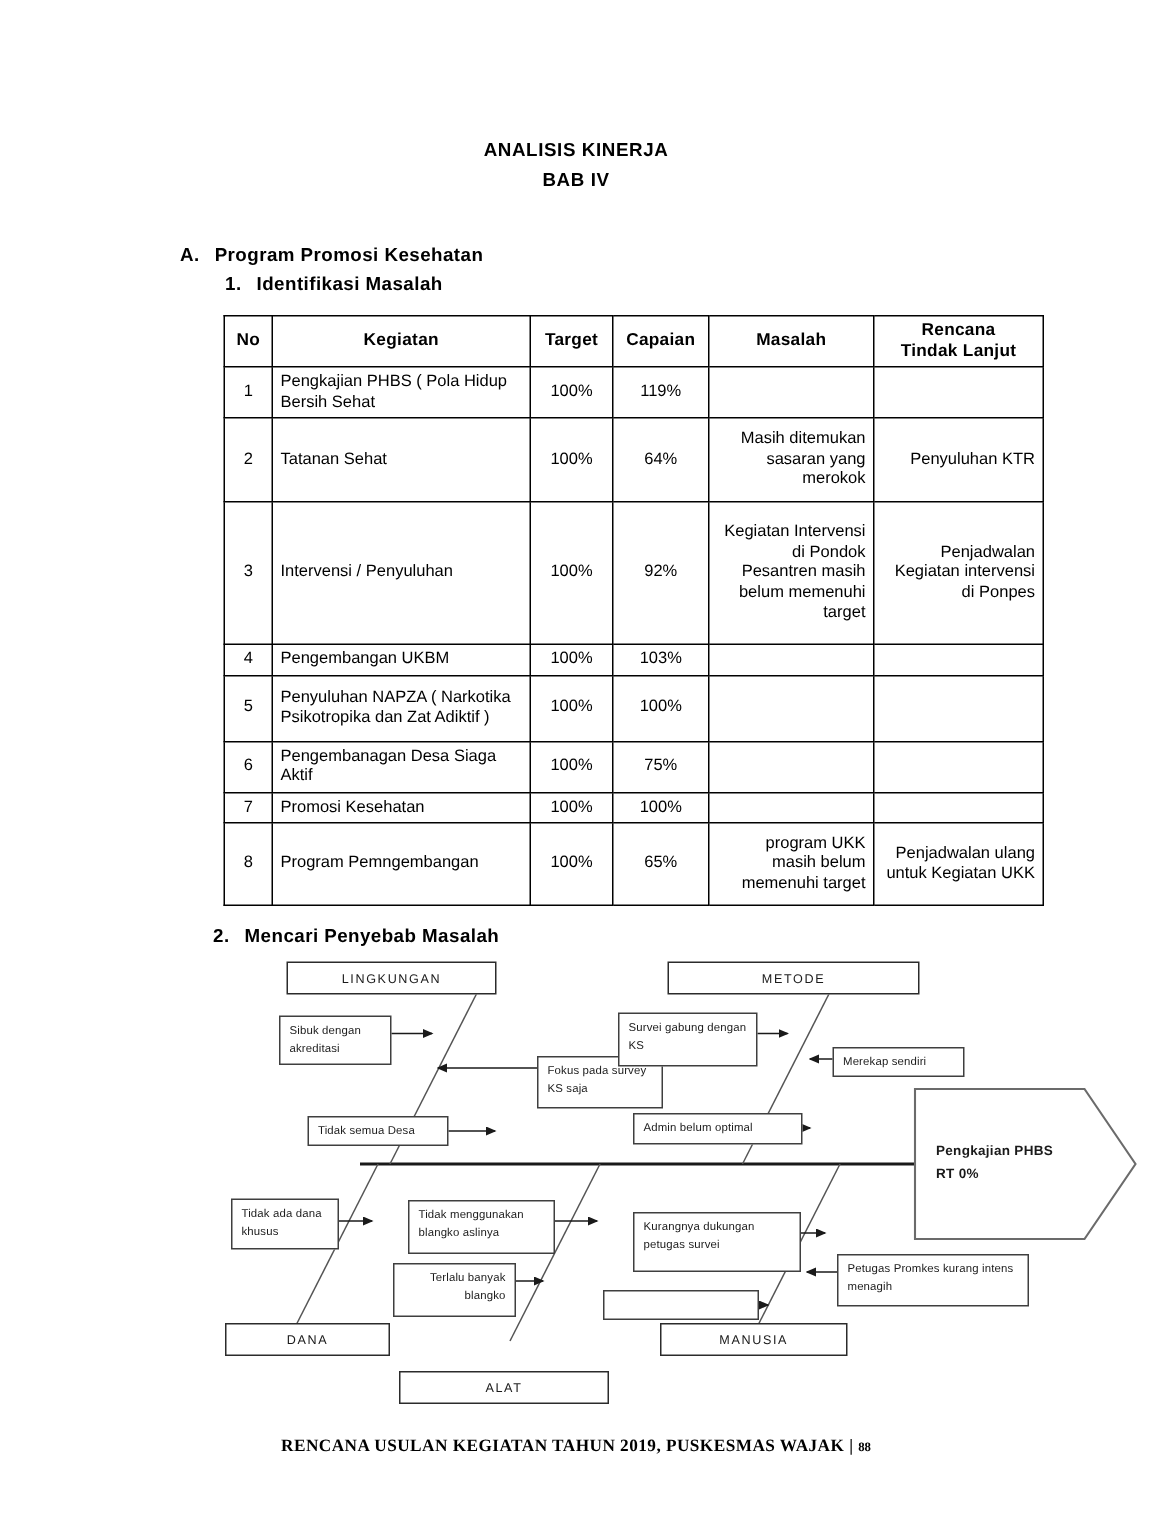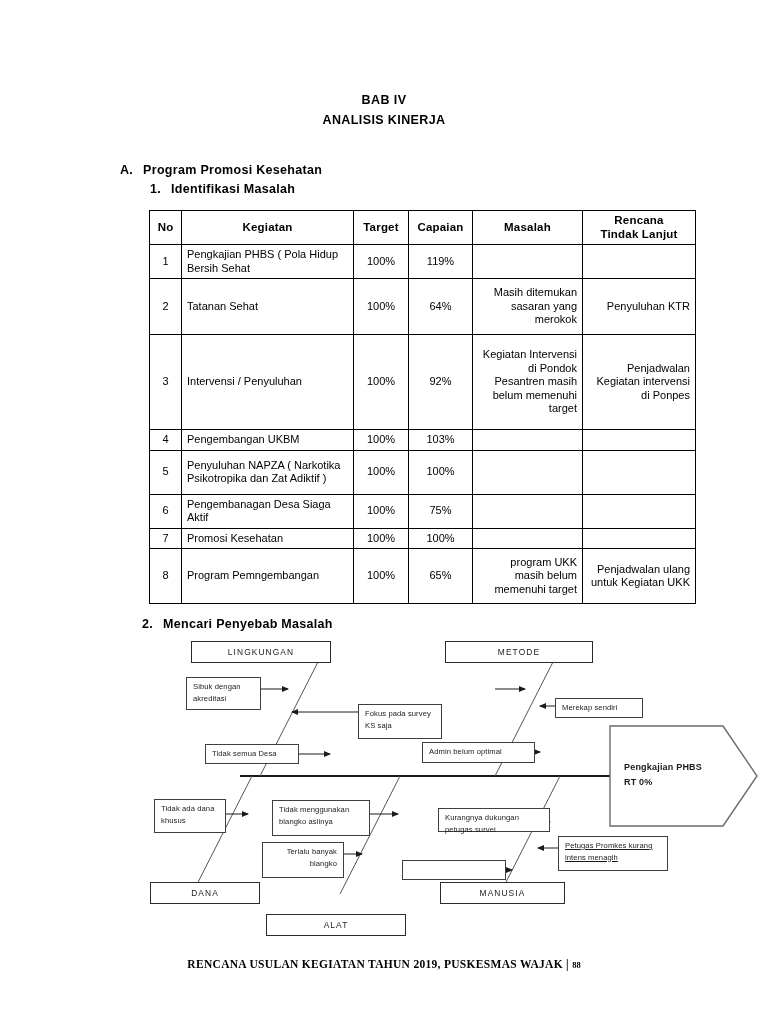--- a/index.html
+++ b/index.html
@@ -149,22 +149,22 @@
   }
   .footer .pg {
     font-size: 8.5px;
     letter-spacing: 0;
   }
 </style>
 </head>
 <body>
 
 <div class="chapter-heading">
+  <div>ANALISIS KINERJA</div>
   <div>BAB IV</div>
-  <div>ANALISIS KINERJA</div>
 </div>
 
 <div class="section-a">
   <span class="lbl-num">A.</span><span class="lbl-txt">Program Promosi Kesehatan</span>
 </div>
 <div class="section-a-1">
   <span class="lbl-num">1.</span><span class="lbl-txt">Identifikasi Masalah</span>
 </div>
 
 <table class="kinerja">
@@ -299,38 +299,39 @@
     <line x1="430" y1="212" x2="398" y2="212" stroke="#1a1a1a" stroke-width="1" marker-end="url(#ah)"></line>
     <line x1="340" y1="234" x2="372" y2="234" stroke="#1a1a1a" stroke-width="1" marker-end="url(#ah)"></line>
   </svg>
 
   <div class="fb-head-txt" style="left:484px; top:124px;">
     <div>Pengkajian PHBS</div>
     <div>RT 0%</div>
   </div>
 
   <div class="fb-cat" style="left:51px;  top:5px;   width:140px; height:22px;">LINGKUNGAN</div>
-  <div class="fb-cat" style="left:305px; top:5px;   width:148px; height:22px;">METODE</div>
+  <div class="fb-cat" style="left:305px; top:5px;   width:168px; height:22px;">METODE</div>
   <div class="fb-cat" style="left:10px;  top:246px; width:110px; height:22px;">DANA</div>
   <div class="fb-cat" style="left:126px; top:246px; width:140px; height:22px;margin-top:32px;">ALAT</div>
   <div class="fb-cat" style="left:300px; top:246px; width:125px; height:22px;">MANUSIA</div>
 
   <div class="fb-box" style="left:46px;  top:41px;  width:75px; height:33px;">Sibuk dengan akreditasi</div>
   <div class="fb-box" style="left:218px; top:68px;  width:84px; height:35px;">Fokus pada survey KS saja</div>
   <div class="fb-box" style="left:65px;  top:108px; width:94px; height:20px;">Tidak semua Desa</div>
 
+  <div class="fb-box" style="left:272px; top:39px;  width:93px; height:36px;">Survei gabung dengan KS</div>
   <div class="fb-box" style="left:415px; top:62px;  width:88px; height:20px;">Merekap sendiri</div>
   <div class="fb-box" style="left:282px; top:106px; width:113px; height:21px;">Admin belum optimal</div>
 
   <div class="fb-box" style="left:14px;  top:163px; width:72px; height:34px;">Tidak ada dana khusus</div>
 
   <div class="fb-box" style="left:132px; top:164px; width:98px; height:36px;">Tidak menggunakan blangko aslinya</div>
   <div class="fb-box" style="left:122px; top:206px; width:82px; height:36px;text-align:right;">Terlalu banyak blangko</div>
 
-  <div class="fb-box" style="left:282px; top:172px; width:112px; height:24px;margin-left:16px;">Kurangnya dukungan petugas survei</div>
-  <div class="fb-box" style="left:418px; top:200px; width:110px; height:35px;text-decoration:underline;">Petugas Promkes kurang intens menagih</div>
+  <div class="fb-box" style="left:282px; top:172px; width:112px; height:40px;">Kurangnya dukungan petugas survei</div>
+  <div class="fb-box" style="left:418px; top:200px; width:128px; height:35px;">Petugas Promkes kurang intens menagih</div>
   <div class="fb-box" style="left:262px; top:224px; width:104px; height:20px;"></div>
 </div>
 
 <div class="footer">
   <span>RENCANA USULAN KEGIATAN TAHUN 2019, PUSKESMAS WAJAK |</span>
   <span class="pg">88</span>
 </div>
 
 </body></html>

